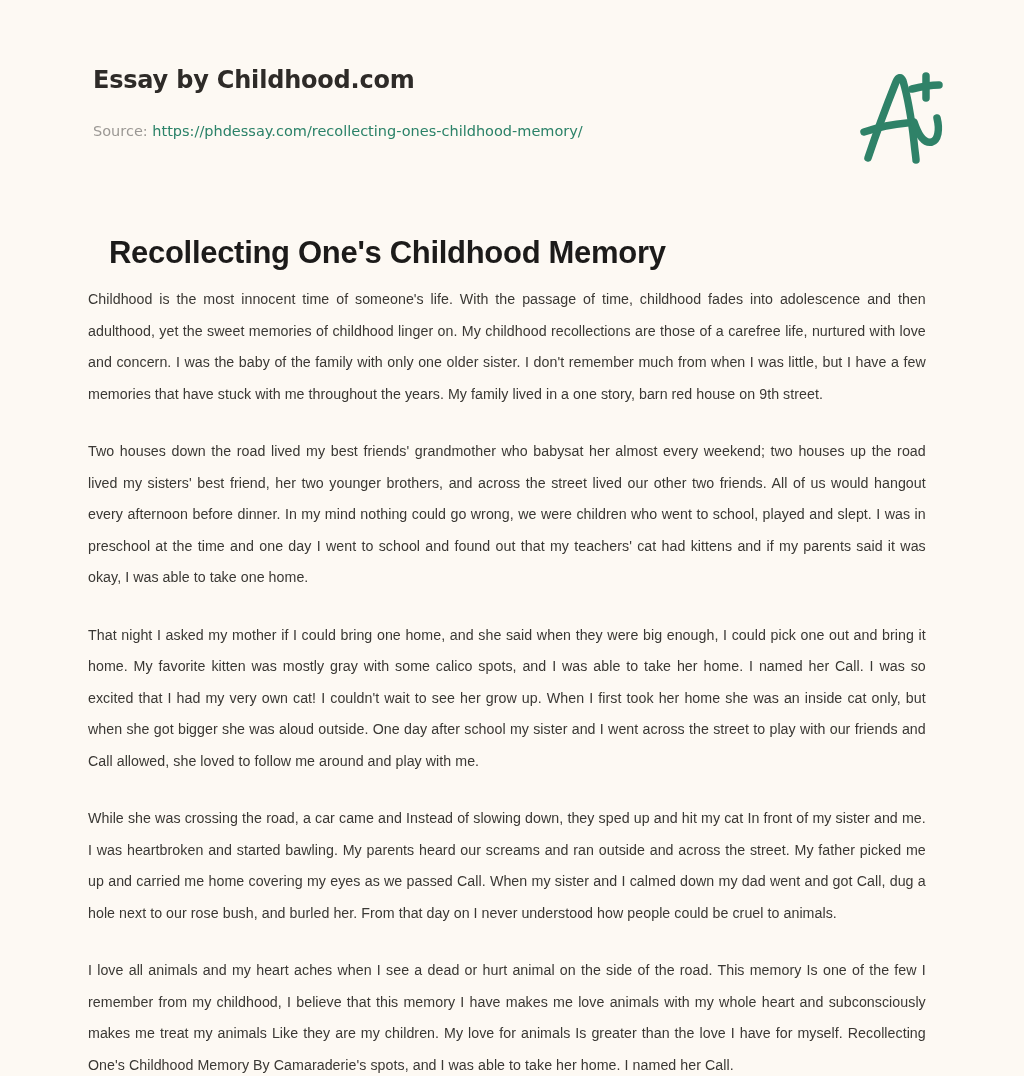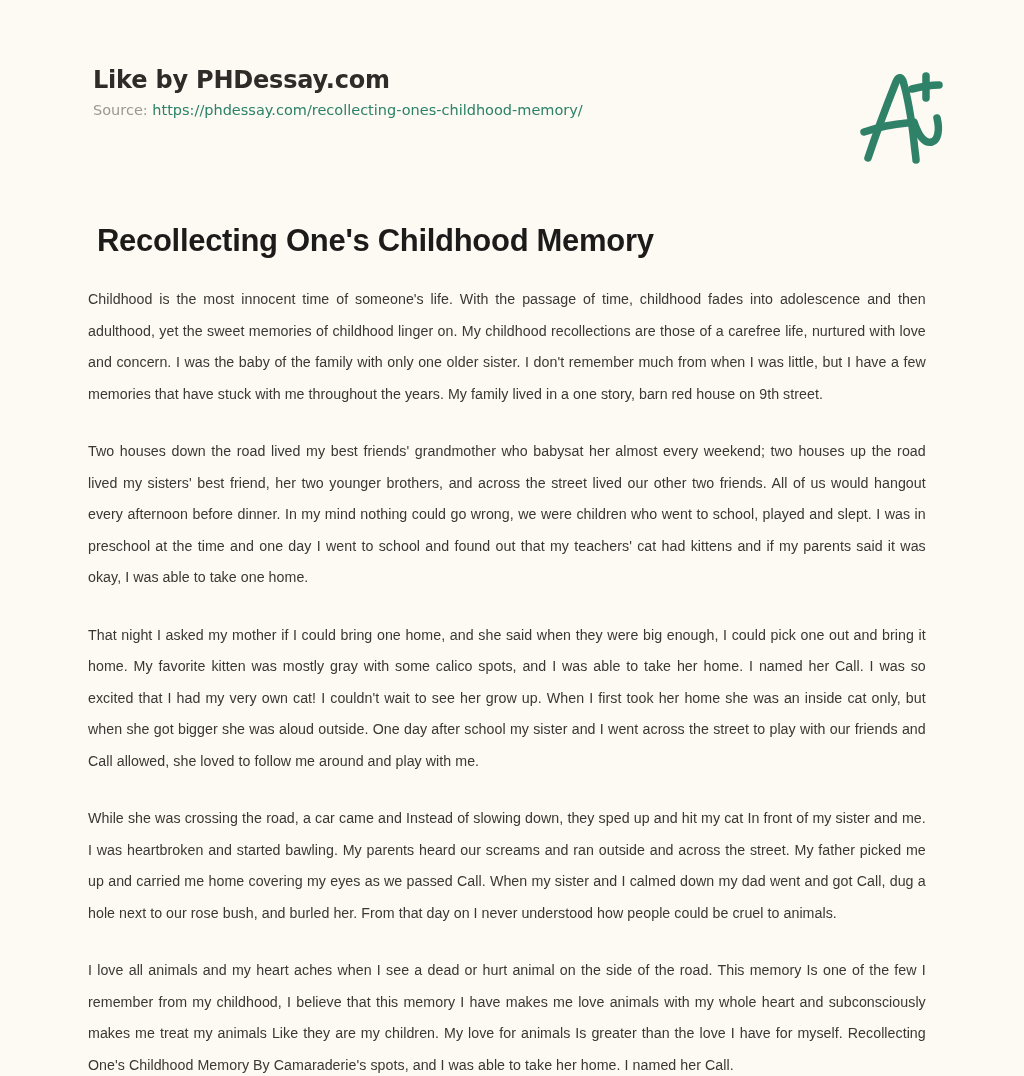--- a/index.html
+++ b/index.html
@@ -35,21 +35,21 @@
     font-family: "DejaVu Sans", sans-serif;
     font-size: 24px;
     font-weight: bold;
     color: #2e2b28;
     letter-spacing: -0.2px;
     line-height: 1.2;
     margin: 0;
   }
 
   .source-line {
-    margin-top: 6px;
+    margin-top: 27px;
     font-family: "DejaVu Sans", sans-serif;
     font-size: 14.5px;
     line-height: 1.3;
     white-space: nowrap;
   }
   .source-label {
     color: #9b9894;
   }
   .source-url {
     color: #2b8268;
@@ -68,21 +68,21 @@
     display: block;
     width: 100%;
     height: 100%;
   }
 
   
   .doc-title {
     position: absolute;
     left: 93px;
     top: 218px;
-    margin: 4px;
+    margin: 16px;
     font-family: "Liberation Sans", sans-serif;
     font-size: 31px;
     font-weight: bold;
     color: #1c1b1a;
     letter-spacing: -0.3px;
     line-height: 1.25;
   }
 
   
   .body-copy {
@@ -110,21 +110,21 @@
   .body-copy p:last-child {
     margin-bottom: 0;
   }
 </style>
 </head>
 <body>
 
 <div class="page">
 
   <div class="header">
-    <h1 class="brand-title">Like by PHDessay.com</h1>
+    <h1 class="brand-title">Essay by Childhood.com</h1>
 
     <div class="source-line">
       <span class="source-label">Source:</span>
       <a class="source-url" href="#">https://phdessay.com/recollecting-ones-childhood-memory/</a>
     </div>
   </div>
 
   <div class="logo">
     <svg viewBox="0 0 108 106" xmlns="http://www.w3.org/2000/svg" fill="none" stroke="#2f8268" stroke-width="7.5" stroke-linecap="round" stroke-linejoin="round">
       <path d="M24 96 C32 72 44 40 52 20 C54 15 57 14 59 19 C64 36 68 62 70 80 C71 90 72 96 72 98"></path>

